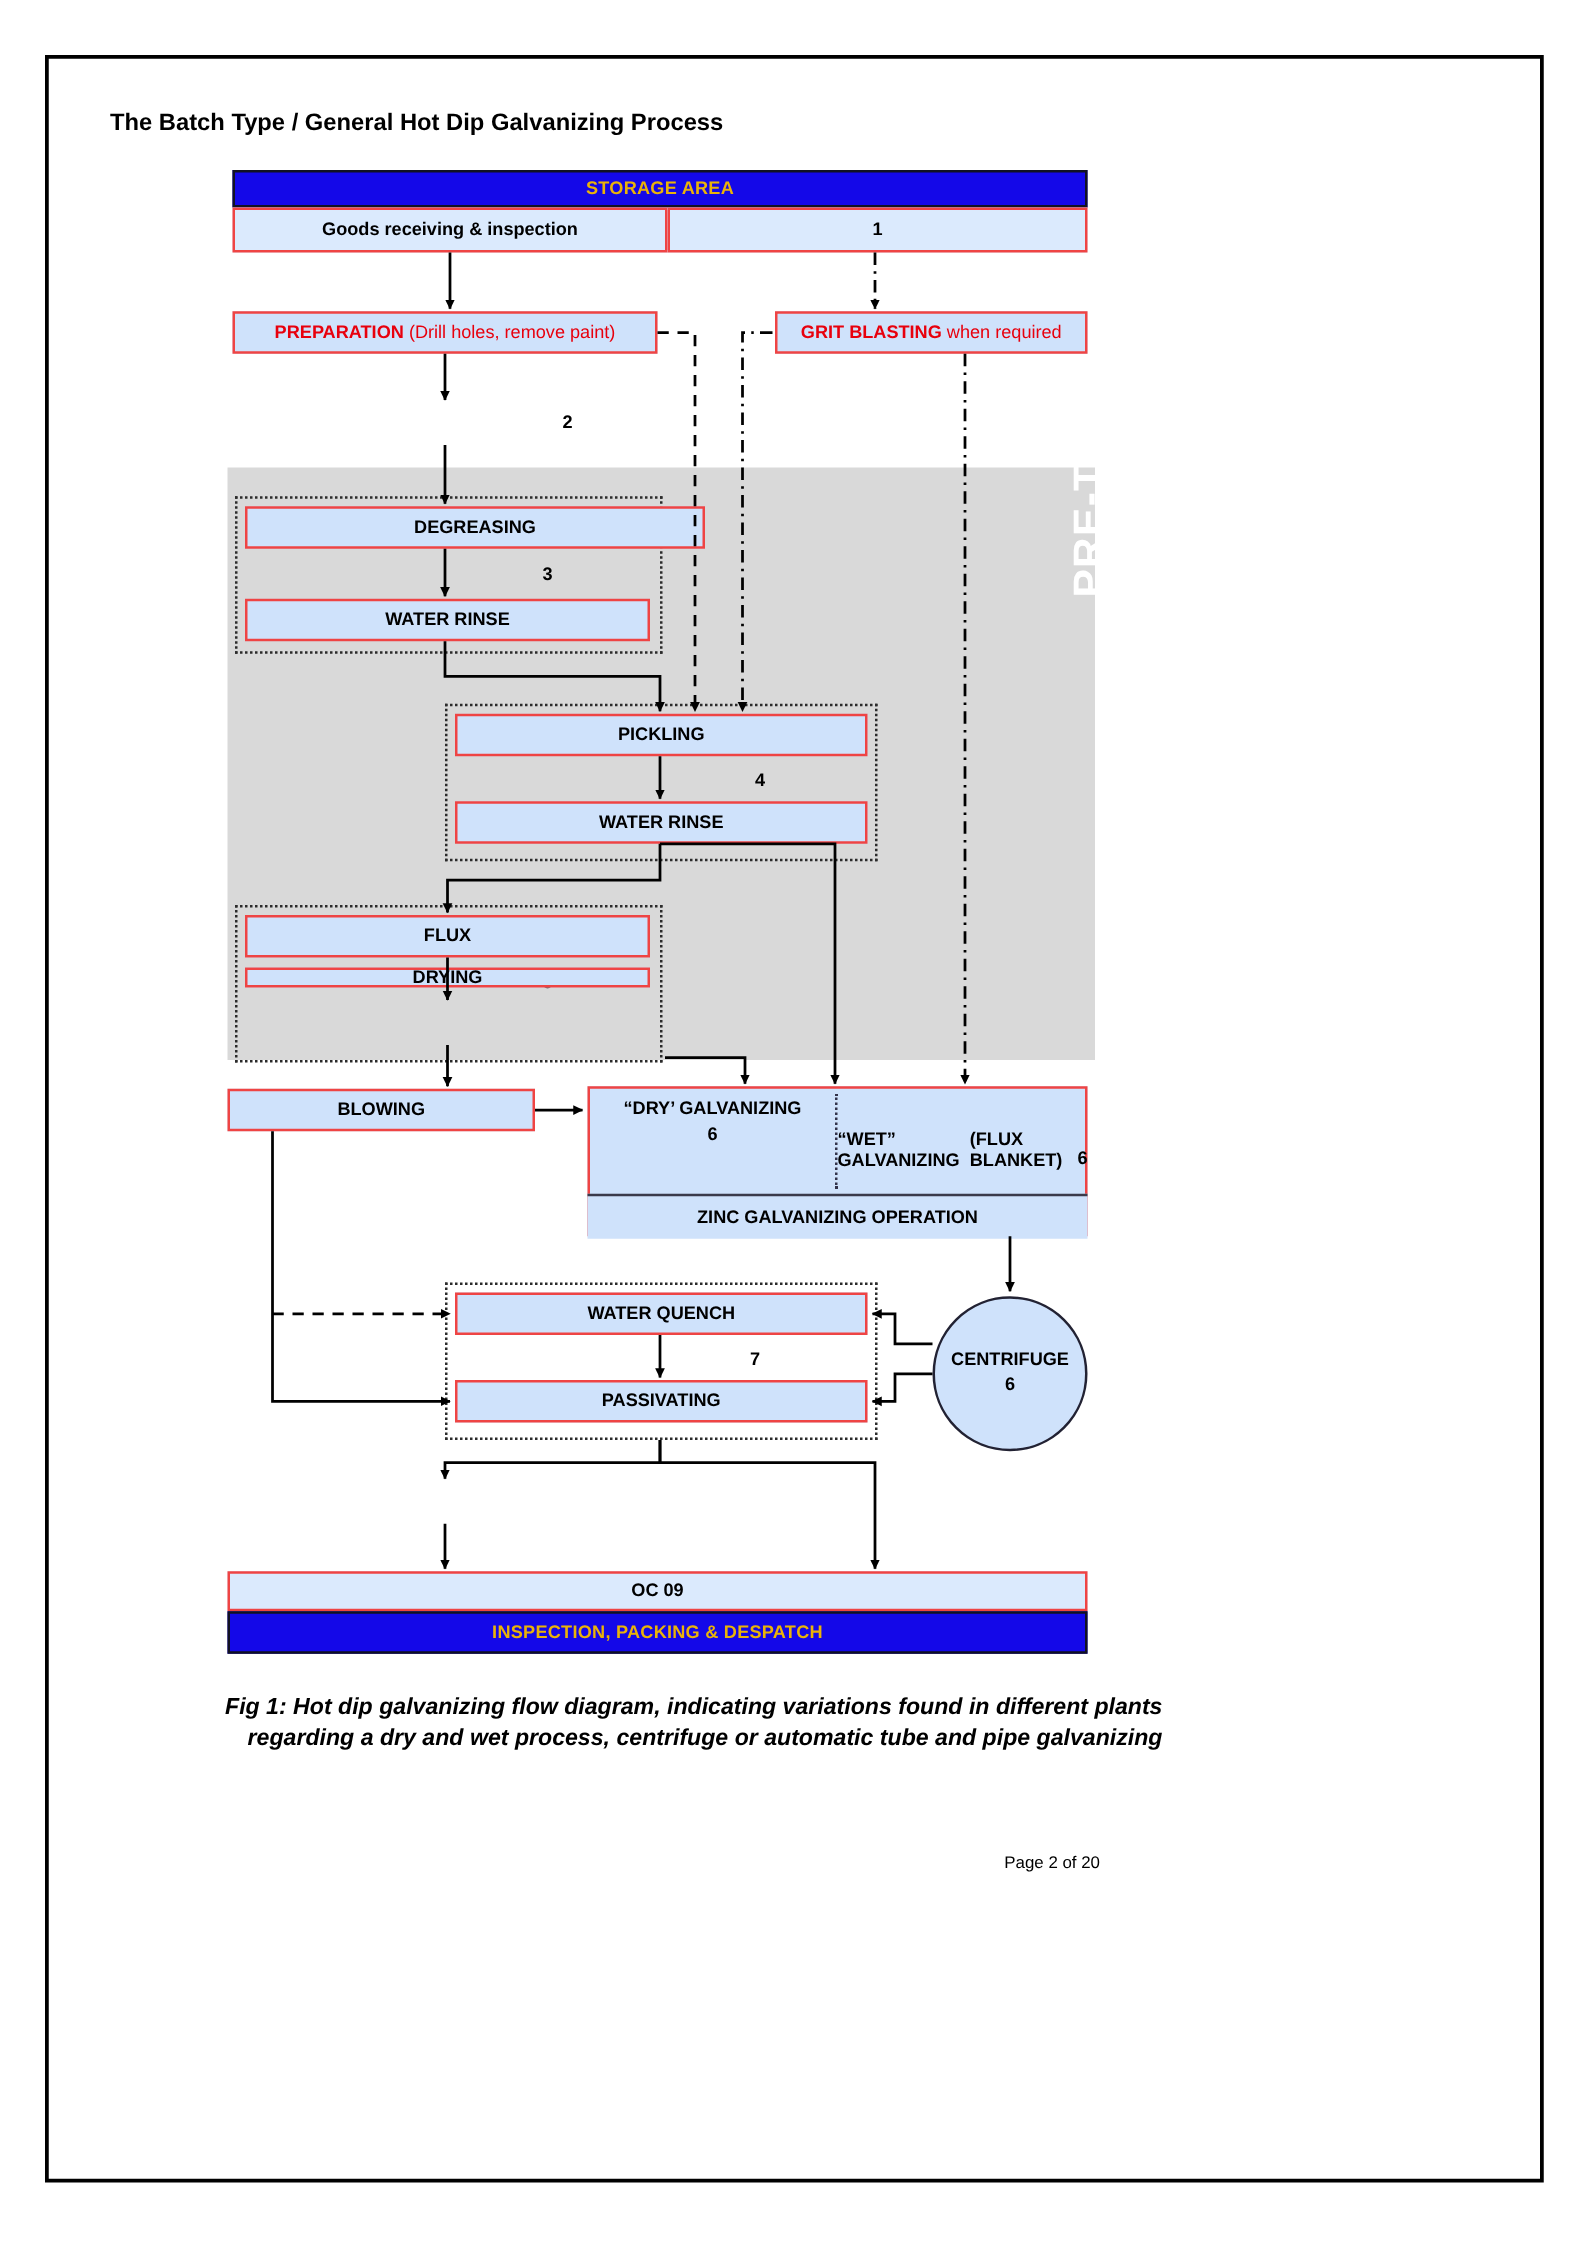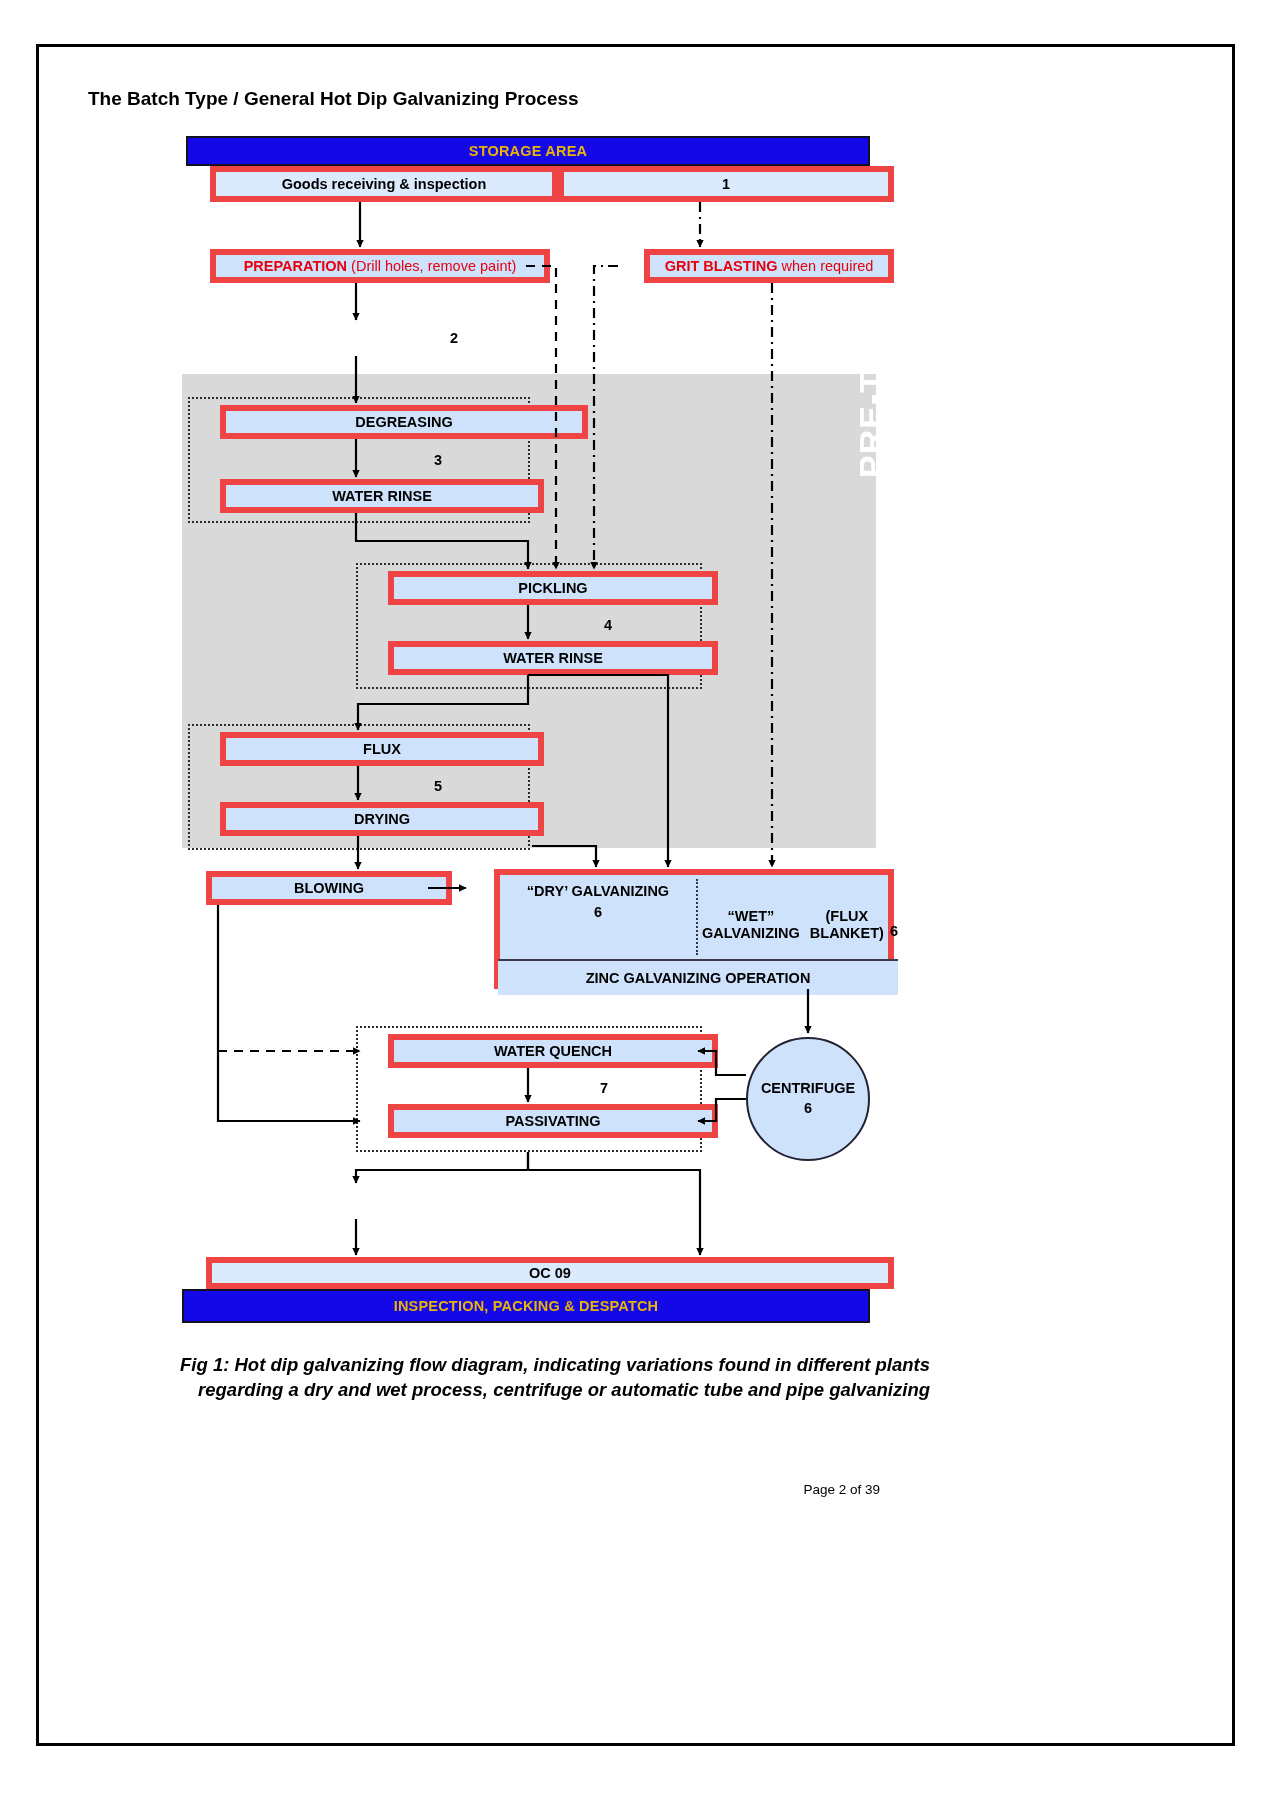--- a/index.html
+++ b/index.html
@@ -26,30 +26,28 @@
     height: 1702px;
     border: 3px solid #000000;
     box-sizing: border-box;
   }
 
   
   .abs { position: absolute; box-sizing: border-box; }
 
   .box {
     background: #cfe2fb;
-    border: 6px solid #ef4444;
+    border: 2px solid #ef4444;
     display: flex;
     align-items: center;
     justify-content: center;
     font-weight: bold;
     font-size: 14.5px;
     color: #000000;
-    text-align: center;
     line-height: 1.15;
-    margin-left: 24px;
   }
   .box.pale { background: #dbeafd; }
 
   .hdr-blue {
     background: #1408e8;
     color: #eab308;
     border: 2px solid #111122;
     display: flex;
     align-items: center;
     justify-content: center;
@@ -170,21 +168,21 @@
   <div class="abs step-num" style="left:604px; top:617px;">4</div>
   <div class="abs box" style="left:364px; top:641px; width:330px; height:34px;">
     <span>WATER RINSE</span>
   </div>
 
   <div class="abs dotted-group" style="left:188px; top:724px; width:342px; height:126px;"></div>
   <div class="abs box" style="left:196px; top:732px; width:324px; height:34px;">
     <span>FLUX</span>
   </div>
   <div class="abs step-num" style="left:434px; top:778px;">5</div>
-  <div class="abs box" style="left:196px; top:802px; width:324px; height:34px;">
+  <div class="abs box" style="left:196px; top:774px; width:324px; height:16px;">
     <span>DRYING</span>
   </div>
 
   <div class="abs box" style="left:182px; top:871px; width:246px; height:34px;">
     <span>BLOWING</span>
   </div>
 
   <div class="abs box" style="left:470px; top:869px; width:400px; height:120px; padding:0; display:block; background:#cfe2fb;">
 
     <div style="position:absolute; left:0; top:0; width:196px; height:84px; display:flex; flex-direction:column; align-items:center; justify-content:flex-start; padding-top:8px;">
@@ -215,21 +213,21 @@
   </div>
 
 
   <div class="abs box pale" style="left:182px; top:1257px; width:688px; height:32px;">
     <span>OC 09</span>
   </div>
   <div class="abs hdr-blue" style="left:182px; top:1289px; width:688px; height:34px;">INSPECTION, PACKING &amp; DESPATCH</div>
 
   <div class="abs caption" style="left:150px; top:1353px; width:780px;">Fig 1: Hot dip galvanizing flow diagram, indicating variations found in different plants regarding a dry and wet process, centrifuge or automatic tube and pipe galvanizing</div>
 
-  <div class="abs footer" style="left:600px; top:1482px; width:280px;">Page 2 of 39</div>
+  <div class="abs footer" style="left:600px; top:1482px; width:280px;">Page 2 of 20</div>
 
   <svg class="overlay" viewBox="0 0 1273 1800">
     <defs>
       <marker id="ah" markerWidth="9" markerHeight="9" refX="7.4" refY="4.5" orient="auto" markerUnits="userSpaceOnUse">
         <path d="M0,0.6 L8,4.5 L0,8.4 z" fill="#000"></path>
       </marker>
     </defs>
     <g stroke="#000" stroke-width="2.2" fill="none">
 
       <path d="M360,202 L360,247" marker-end="url(#ah)"></path>

